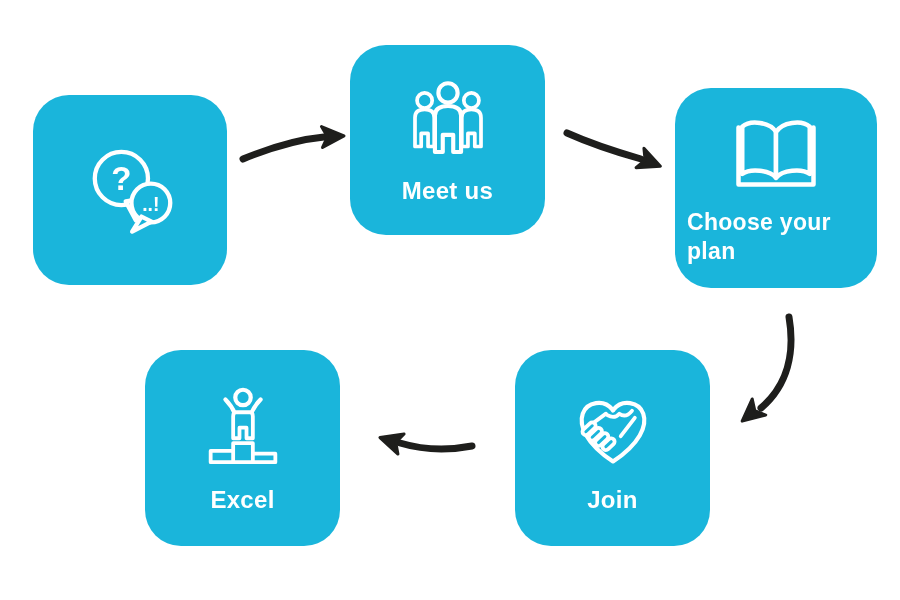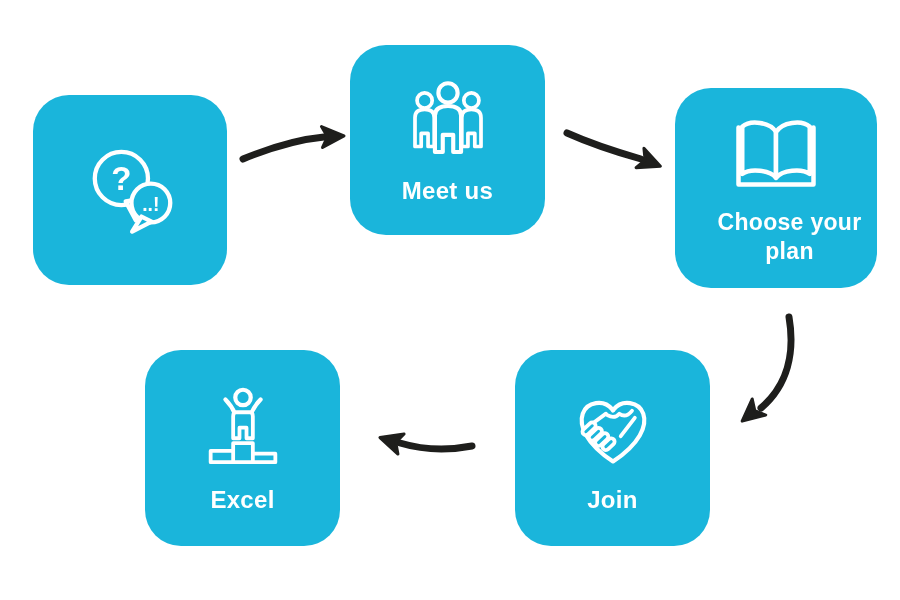--- a/index.html
+++ b/index.html
@@ -24,30 +24,29 @@
     border-radius:36px;
     display:flex;flex-direction:column;
     align-items:center;justify-content:center;
     gap:13px;
     color:var(--label-color);
   }
   .card .label{
     font-weight:700;
     font-size:24px;
     letter-spacing:.3px;
-    text-align:center;
     line-height:1.22;
     color:var(--label-color);
   }
   #card-enquire{left:33px;top:95px;width:194px;height:190px;}
   #card-meet{left:350px;top:45px;width:195px;height:190px;}
   #card-plan{left:675px;top:88px;width:202px;height:200px;}
   #card-join{left:515px;top:350px;width:195px;height:196px;}
   #card-excel{left:145px;top:350px;width:195px;height:196px;}
-  #card-plan .label{font-size:23px;padding:0 12px;margin-left:27px;}
+  #card-plan .label{font-size:23px;padding:0 12px;}
   .icon{display:block;}
   .icon .ln{fill:none;stroke:var(--icon-color);stroke-width:3;stroke-linecap:round;stroke-linejoin:round;}
   .icon .thin{fill:none;stroke:var(--icon-color);stroke-width:2.7;stroke-linecap:round;stroke-linejoin:round;}
   .icon .mask{fill:var(--card-color);stroke:var(--icon-color);stroke-width:3;stroke-linecap:round;stroke-linejoin:round;}
   .icon .mask2{fill:var(--card-color);stroke:var(--icon-color);stroke-width:2.7;stroke-linecap:round;stroke-linejoin:round;}
   .icon text{fill:var(--icon-color);font-family:"Liberation Sans",sans-serif;font-weight:700;}
   #arrow-layer{position:absolute;left:0;top:0;width:900px;height:600px;pointer-events:none;}
   #arrow-layer .tail{fill:none;stroke:var(--arrow-color);stroke-width:7;stroke-linecap:round;}
   #arrow-layer .head{fill:var(--arrow-color);stroke:var(--arrow-color);stroke-width:3;stroke-linejoin:round;}
 </style>

